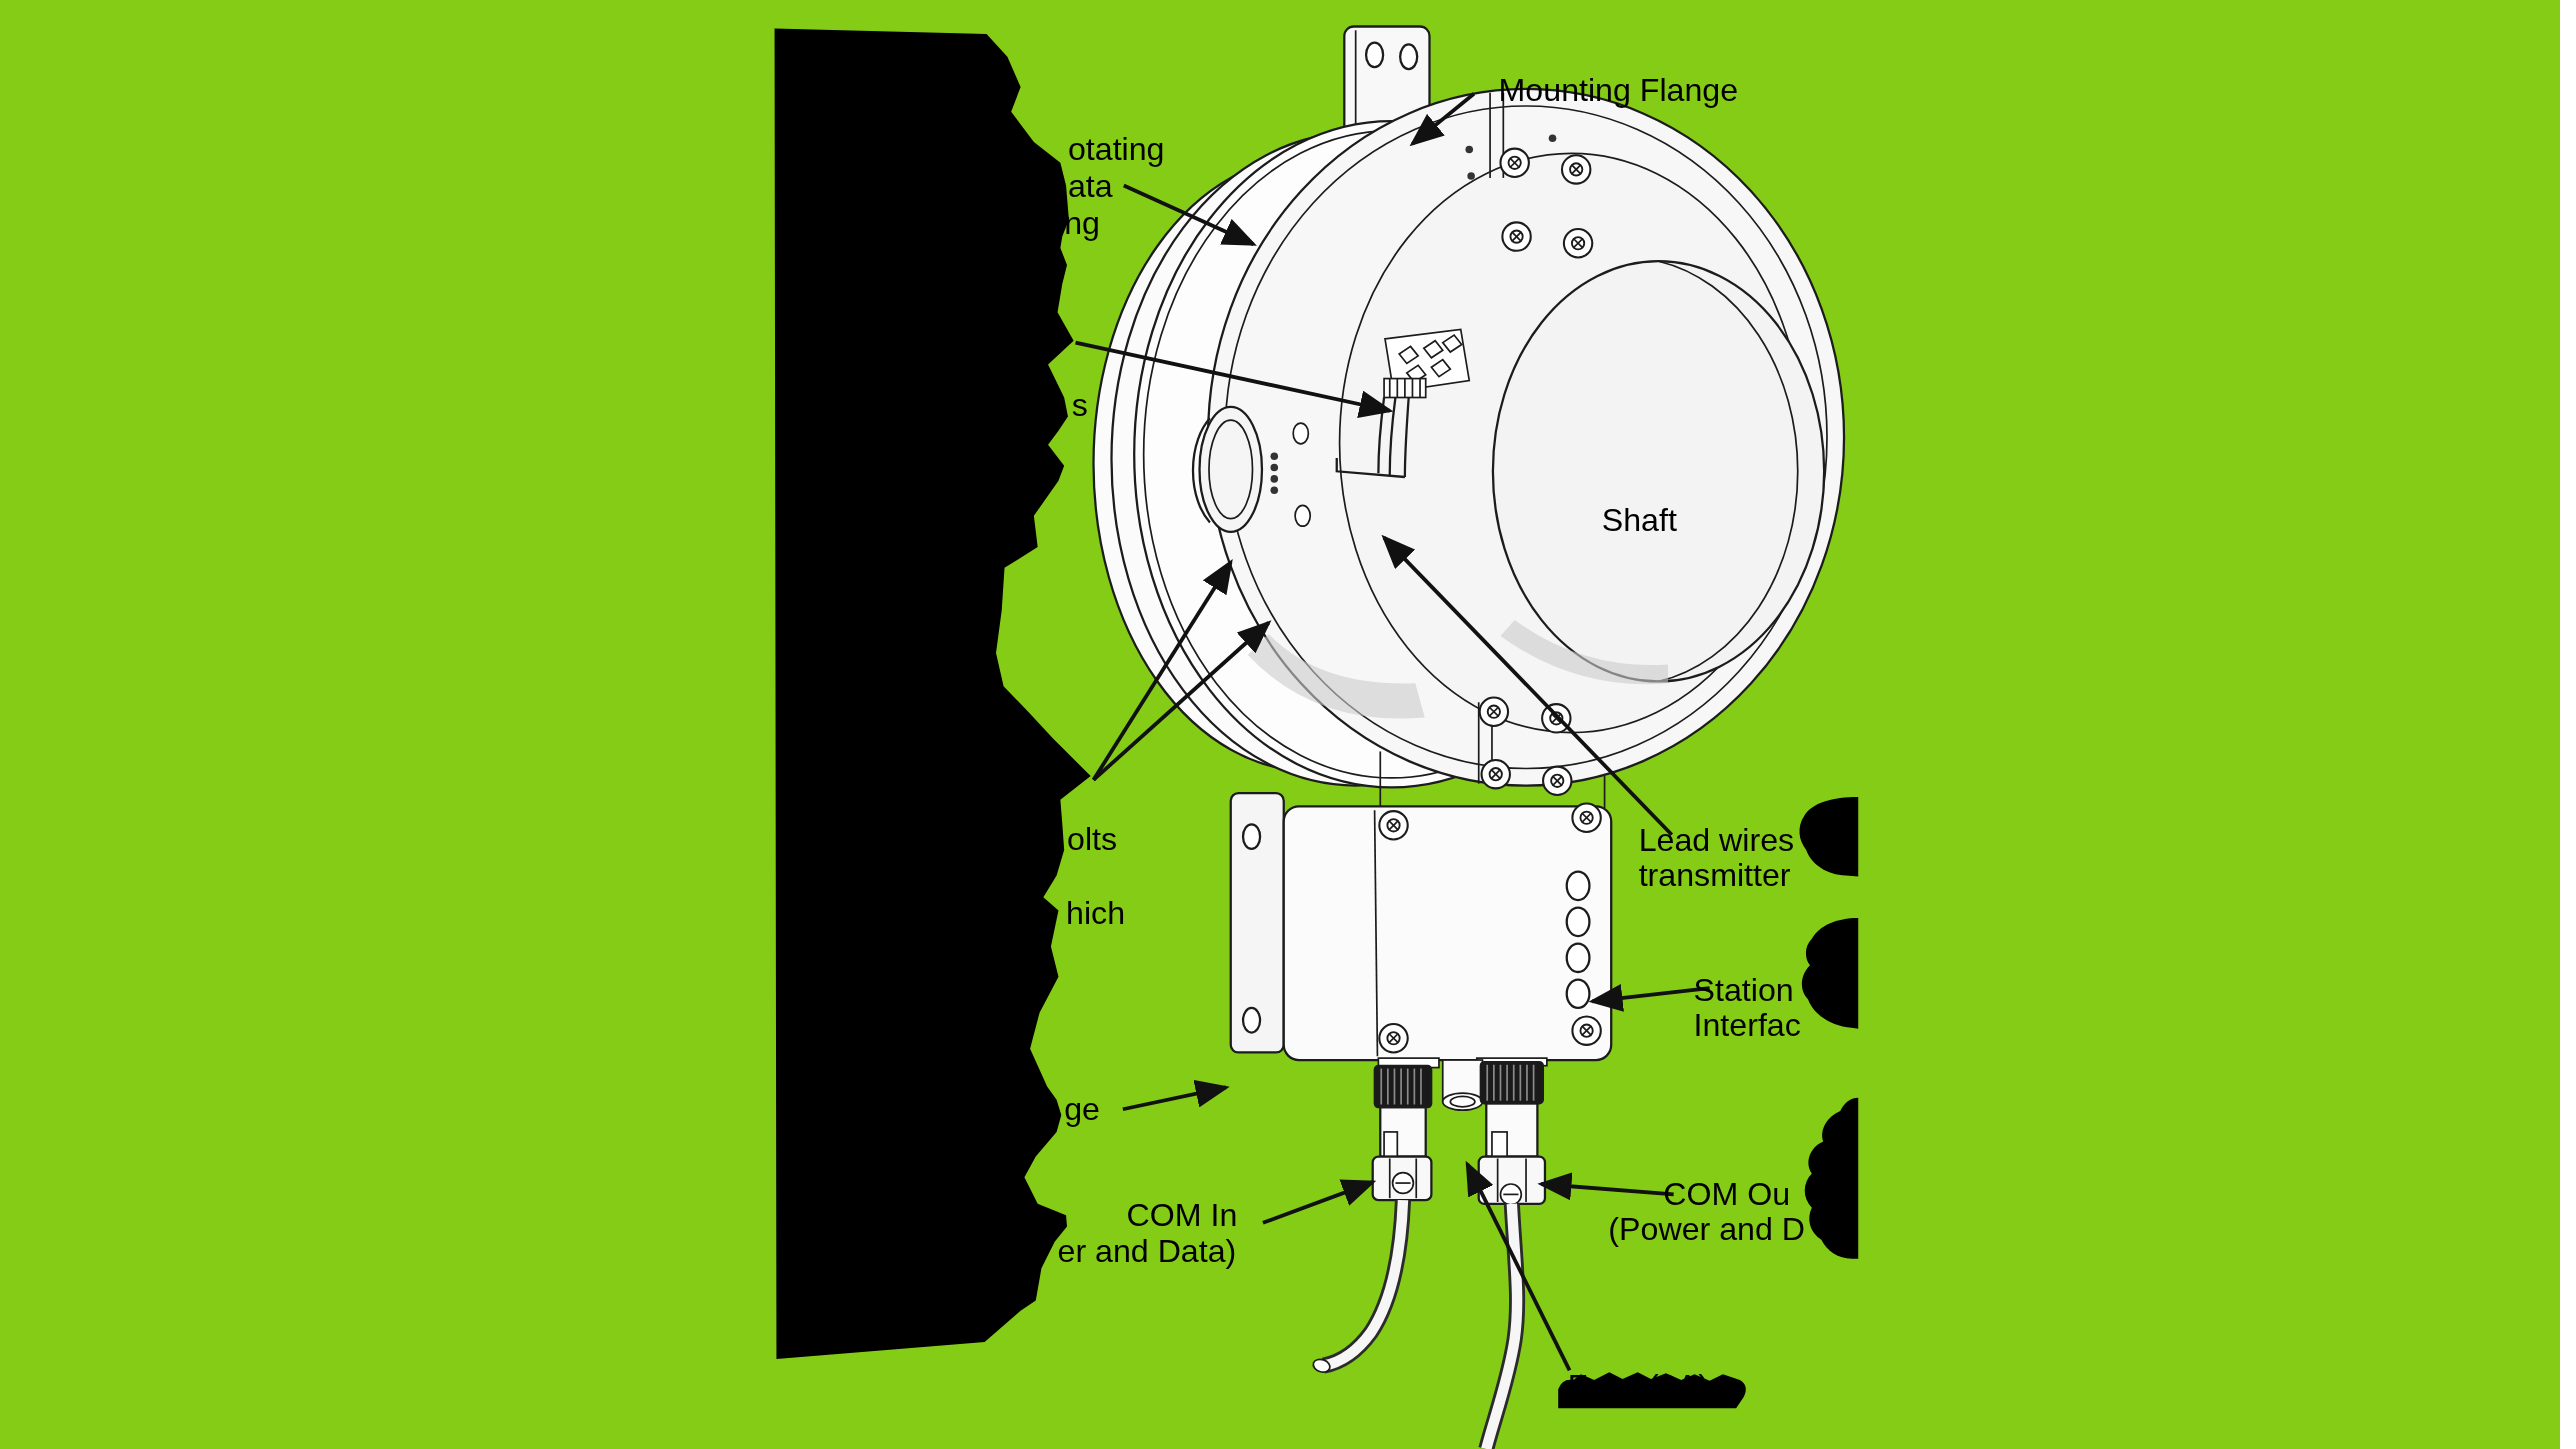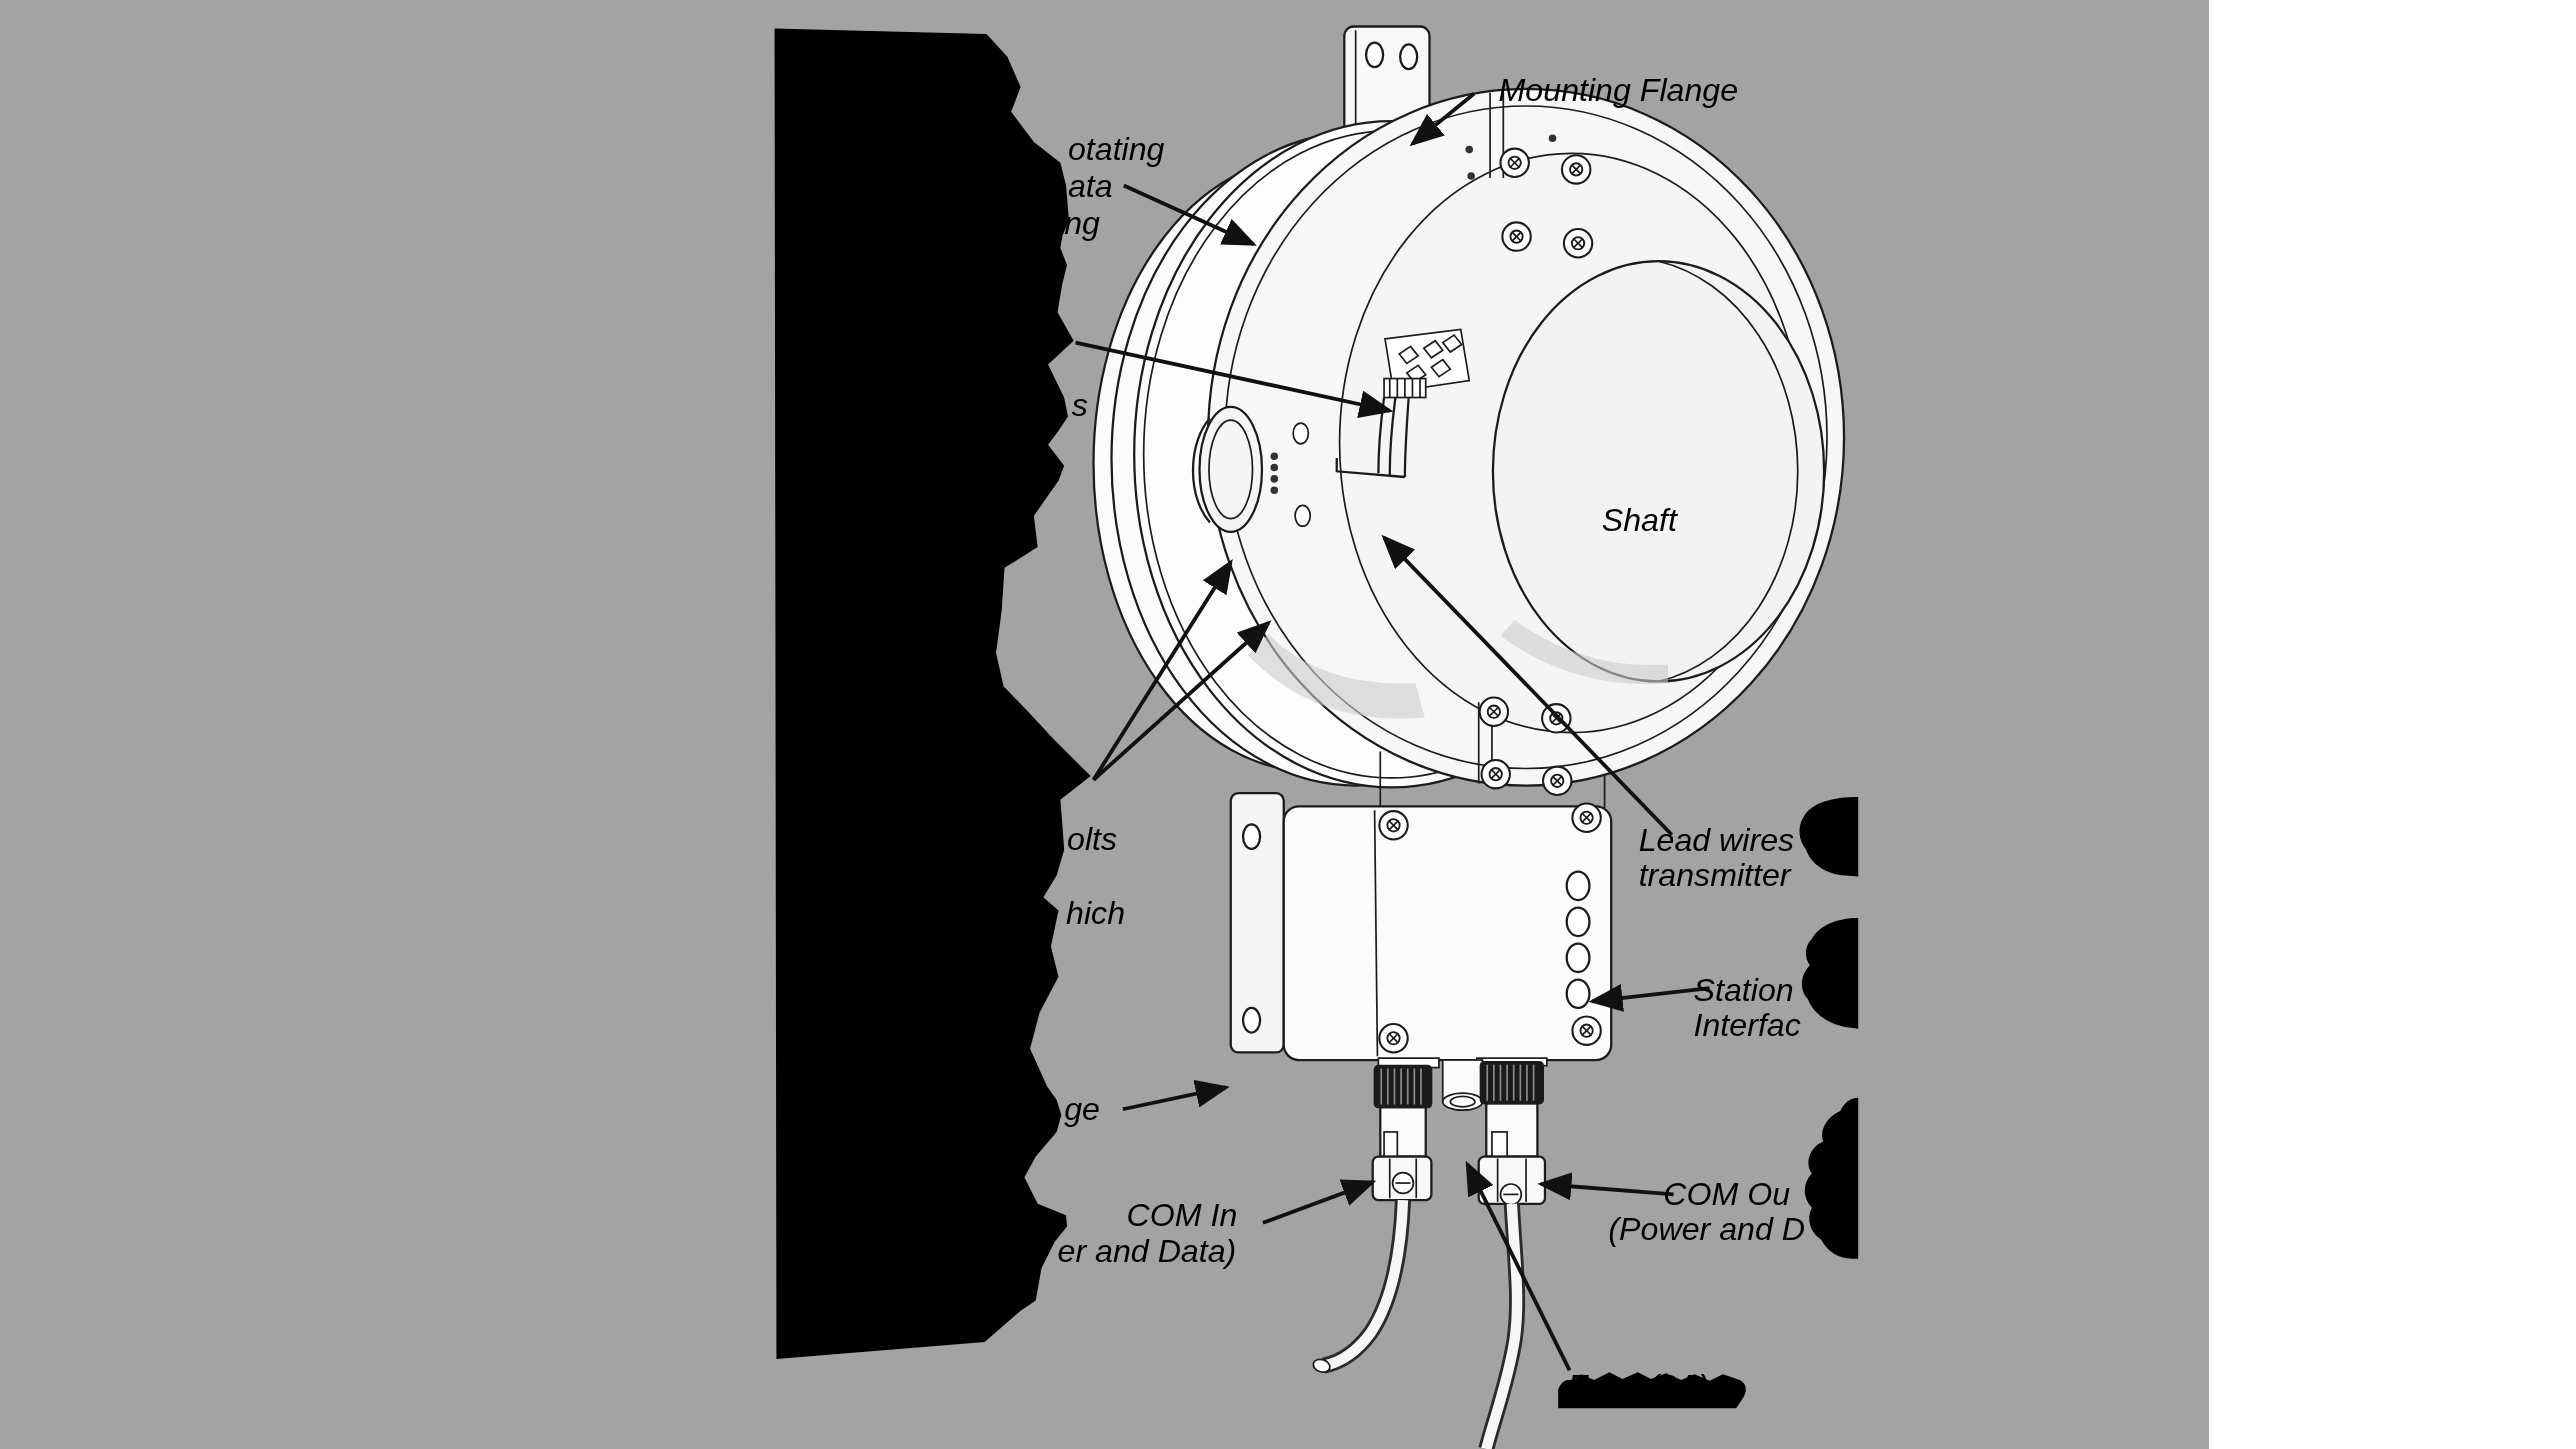--- a/index.html
+++ b/index.html
@@ -1,16 +1,16 @@
 <!DOCTYPE html>
 <html style="font-size:15px"><head>
 <meta charset="utf-8">
 <style>
   html,body{margin:0;padding:0;background:#ffffff;}
-  .canvas{position:relative;width:2209px;height:1449px;background:#a3a3a3;overflow:hidden;font-style:italic;}
+  .canvas{position:relative;width:2560px;height:1449px;background:#84cc16;overflow:hidden;}
   svg{display:block;}
   text{font-family:"Liberation Sans","DejaVu Sans",sans-serif;font-size:34px;fill:#000;}
   .ln{stroke:#1c1c1c;stroke-width:2.4;fill:none;}
   .ln-thin{stroke:#1c1c1c;stroke-width:1.8;fill:none;}
   .shape{stroke:#1c1c1c;stroke-width:2.4;}
   .f-white{fill:#ffffff;}
   .f-paper{fill:#f8f8f8;}
   .f-disc{fill:#fbfbfb;}
   .f-ring{fill:#fdfdfd;}
   .f-house{fill:#f7f7f7;}

